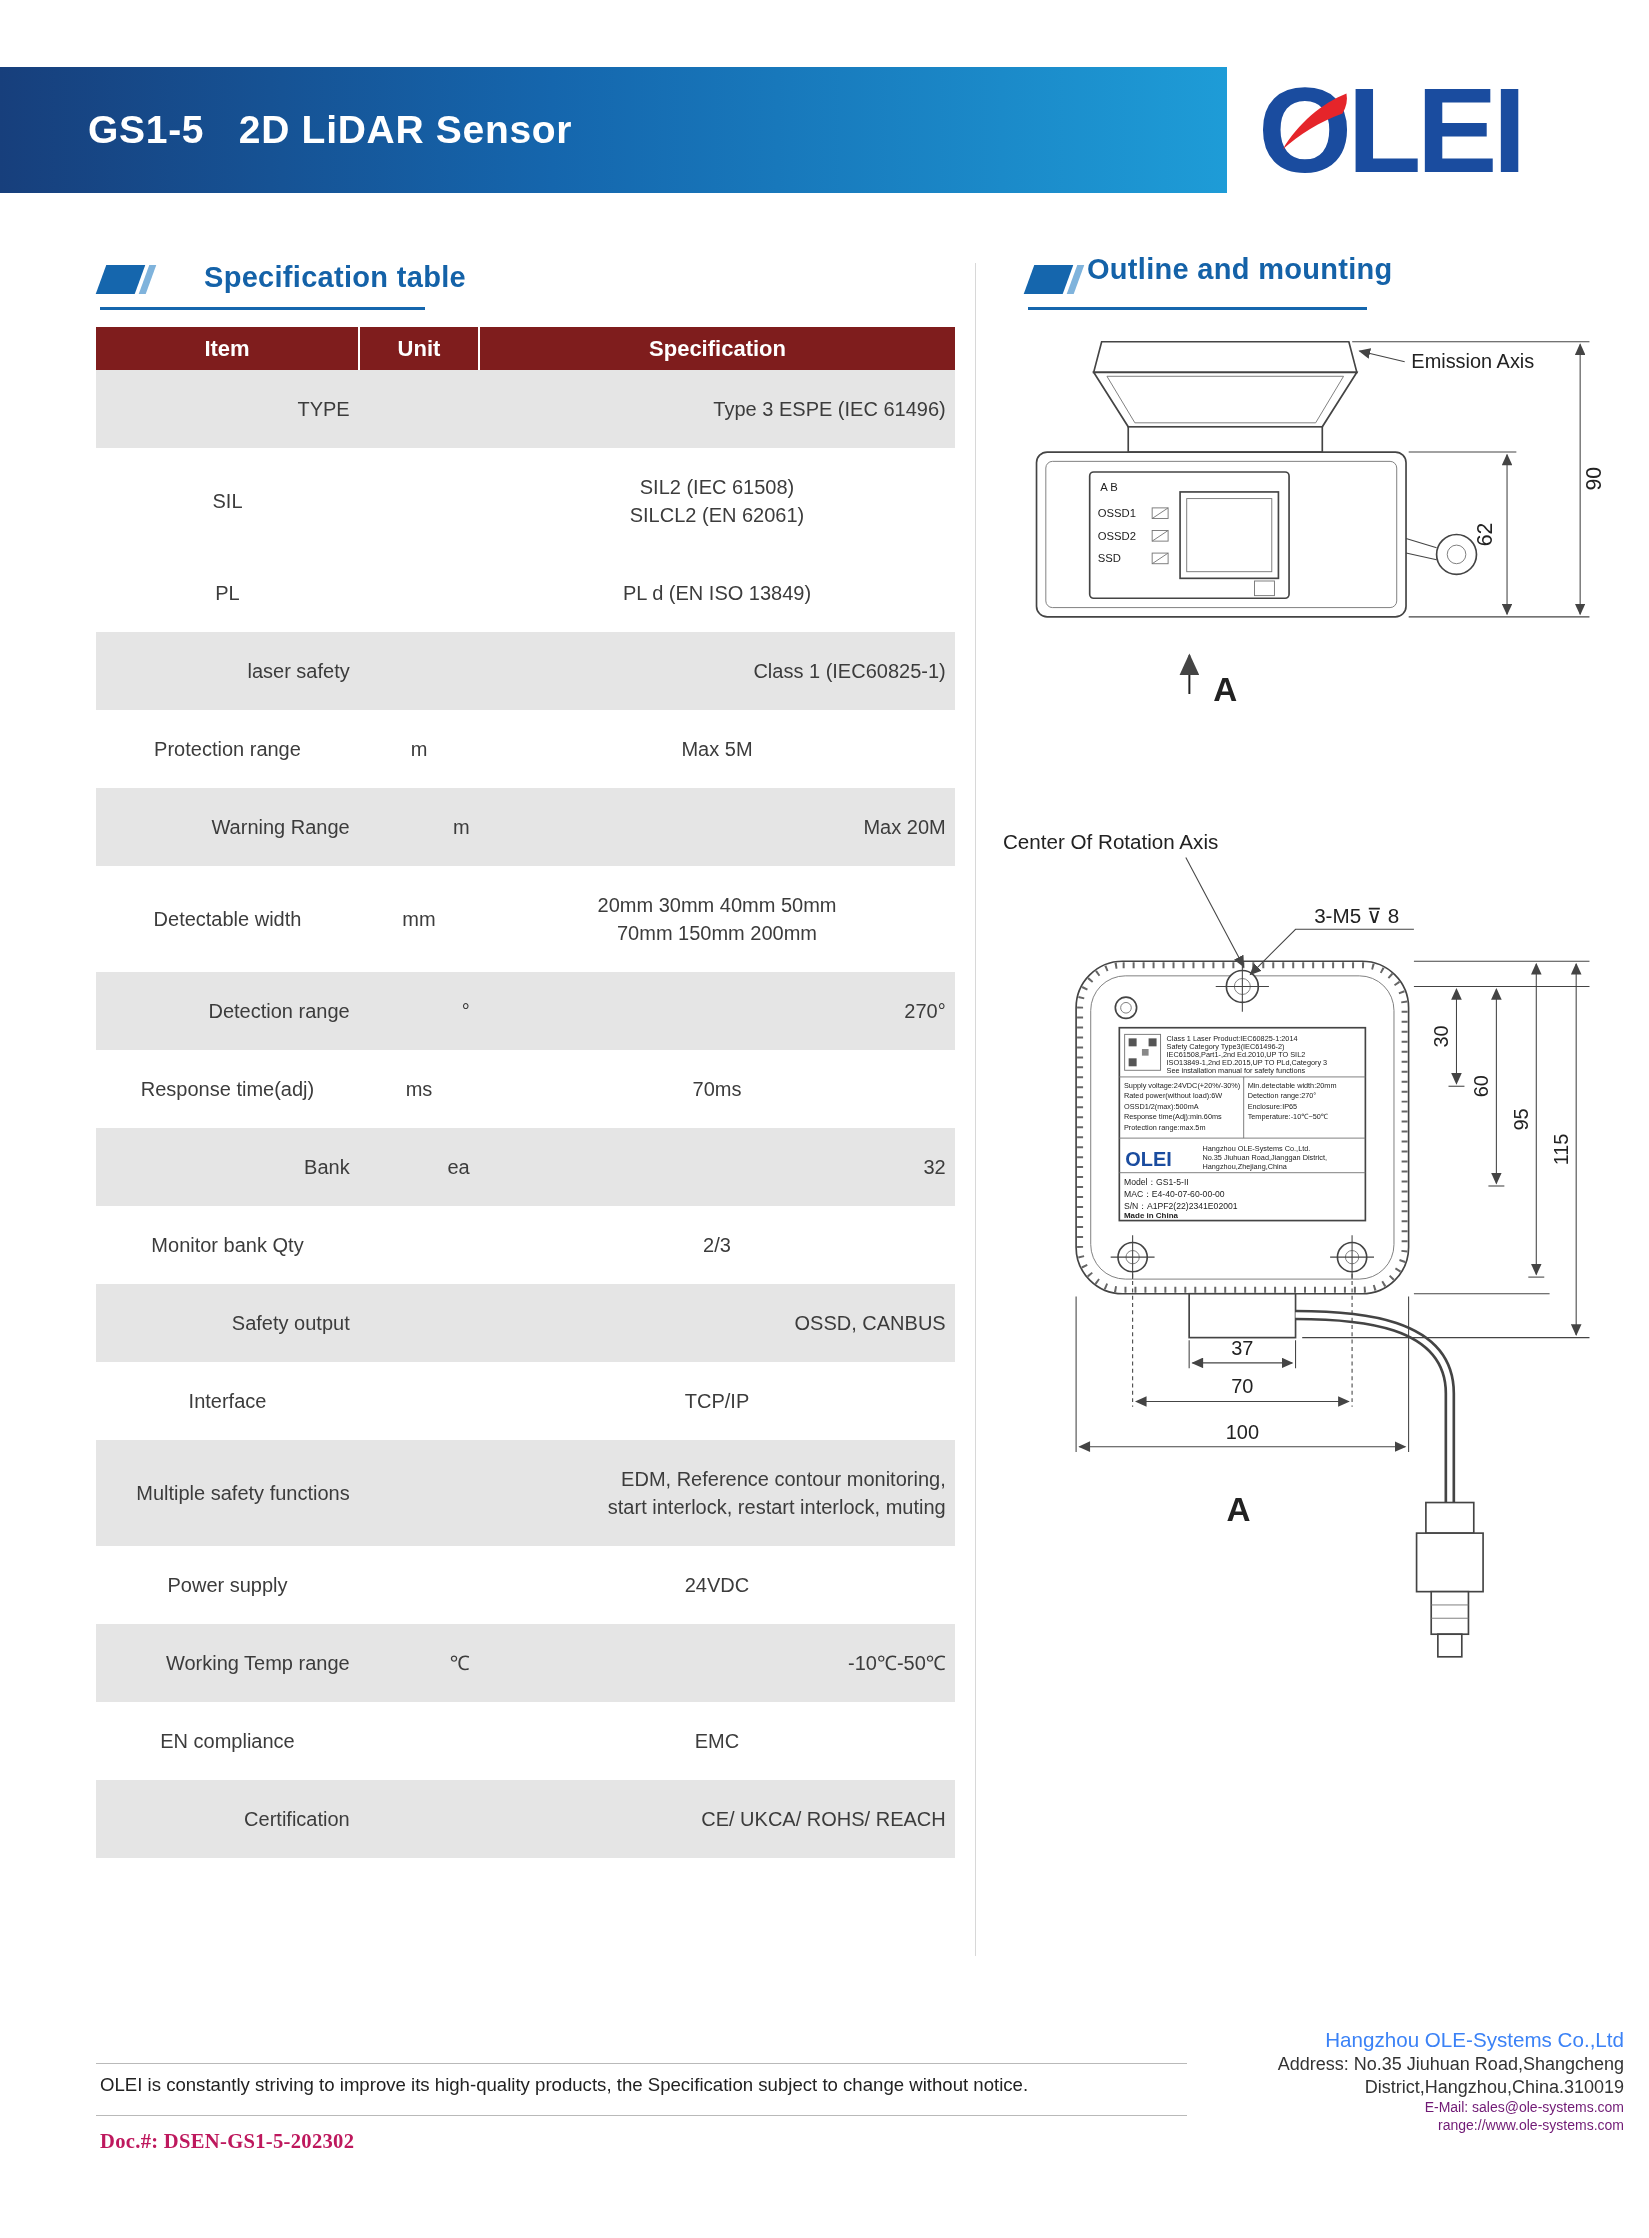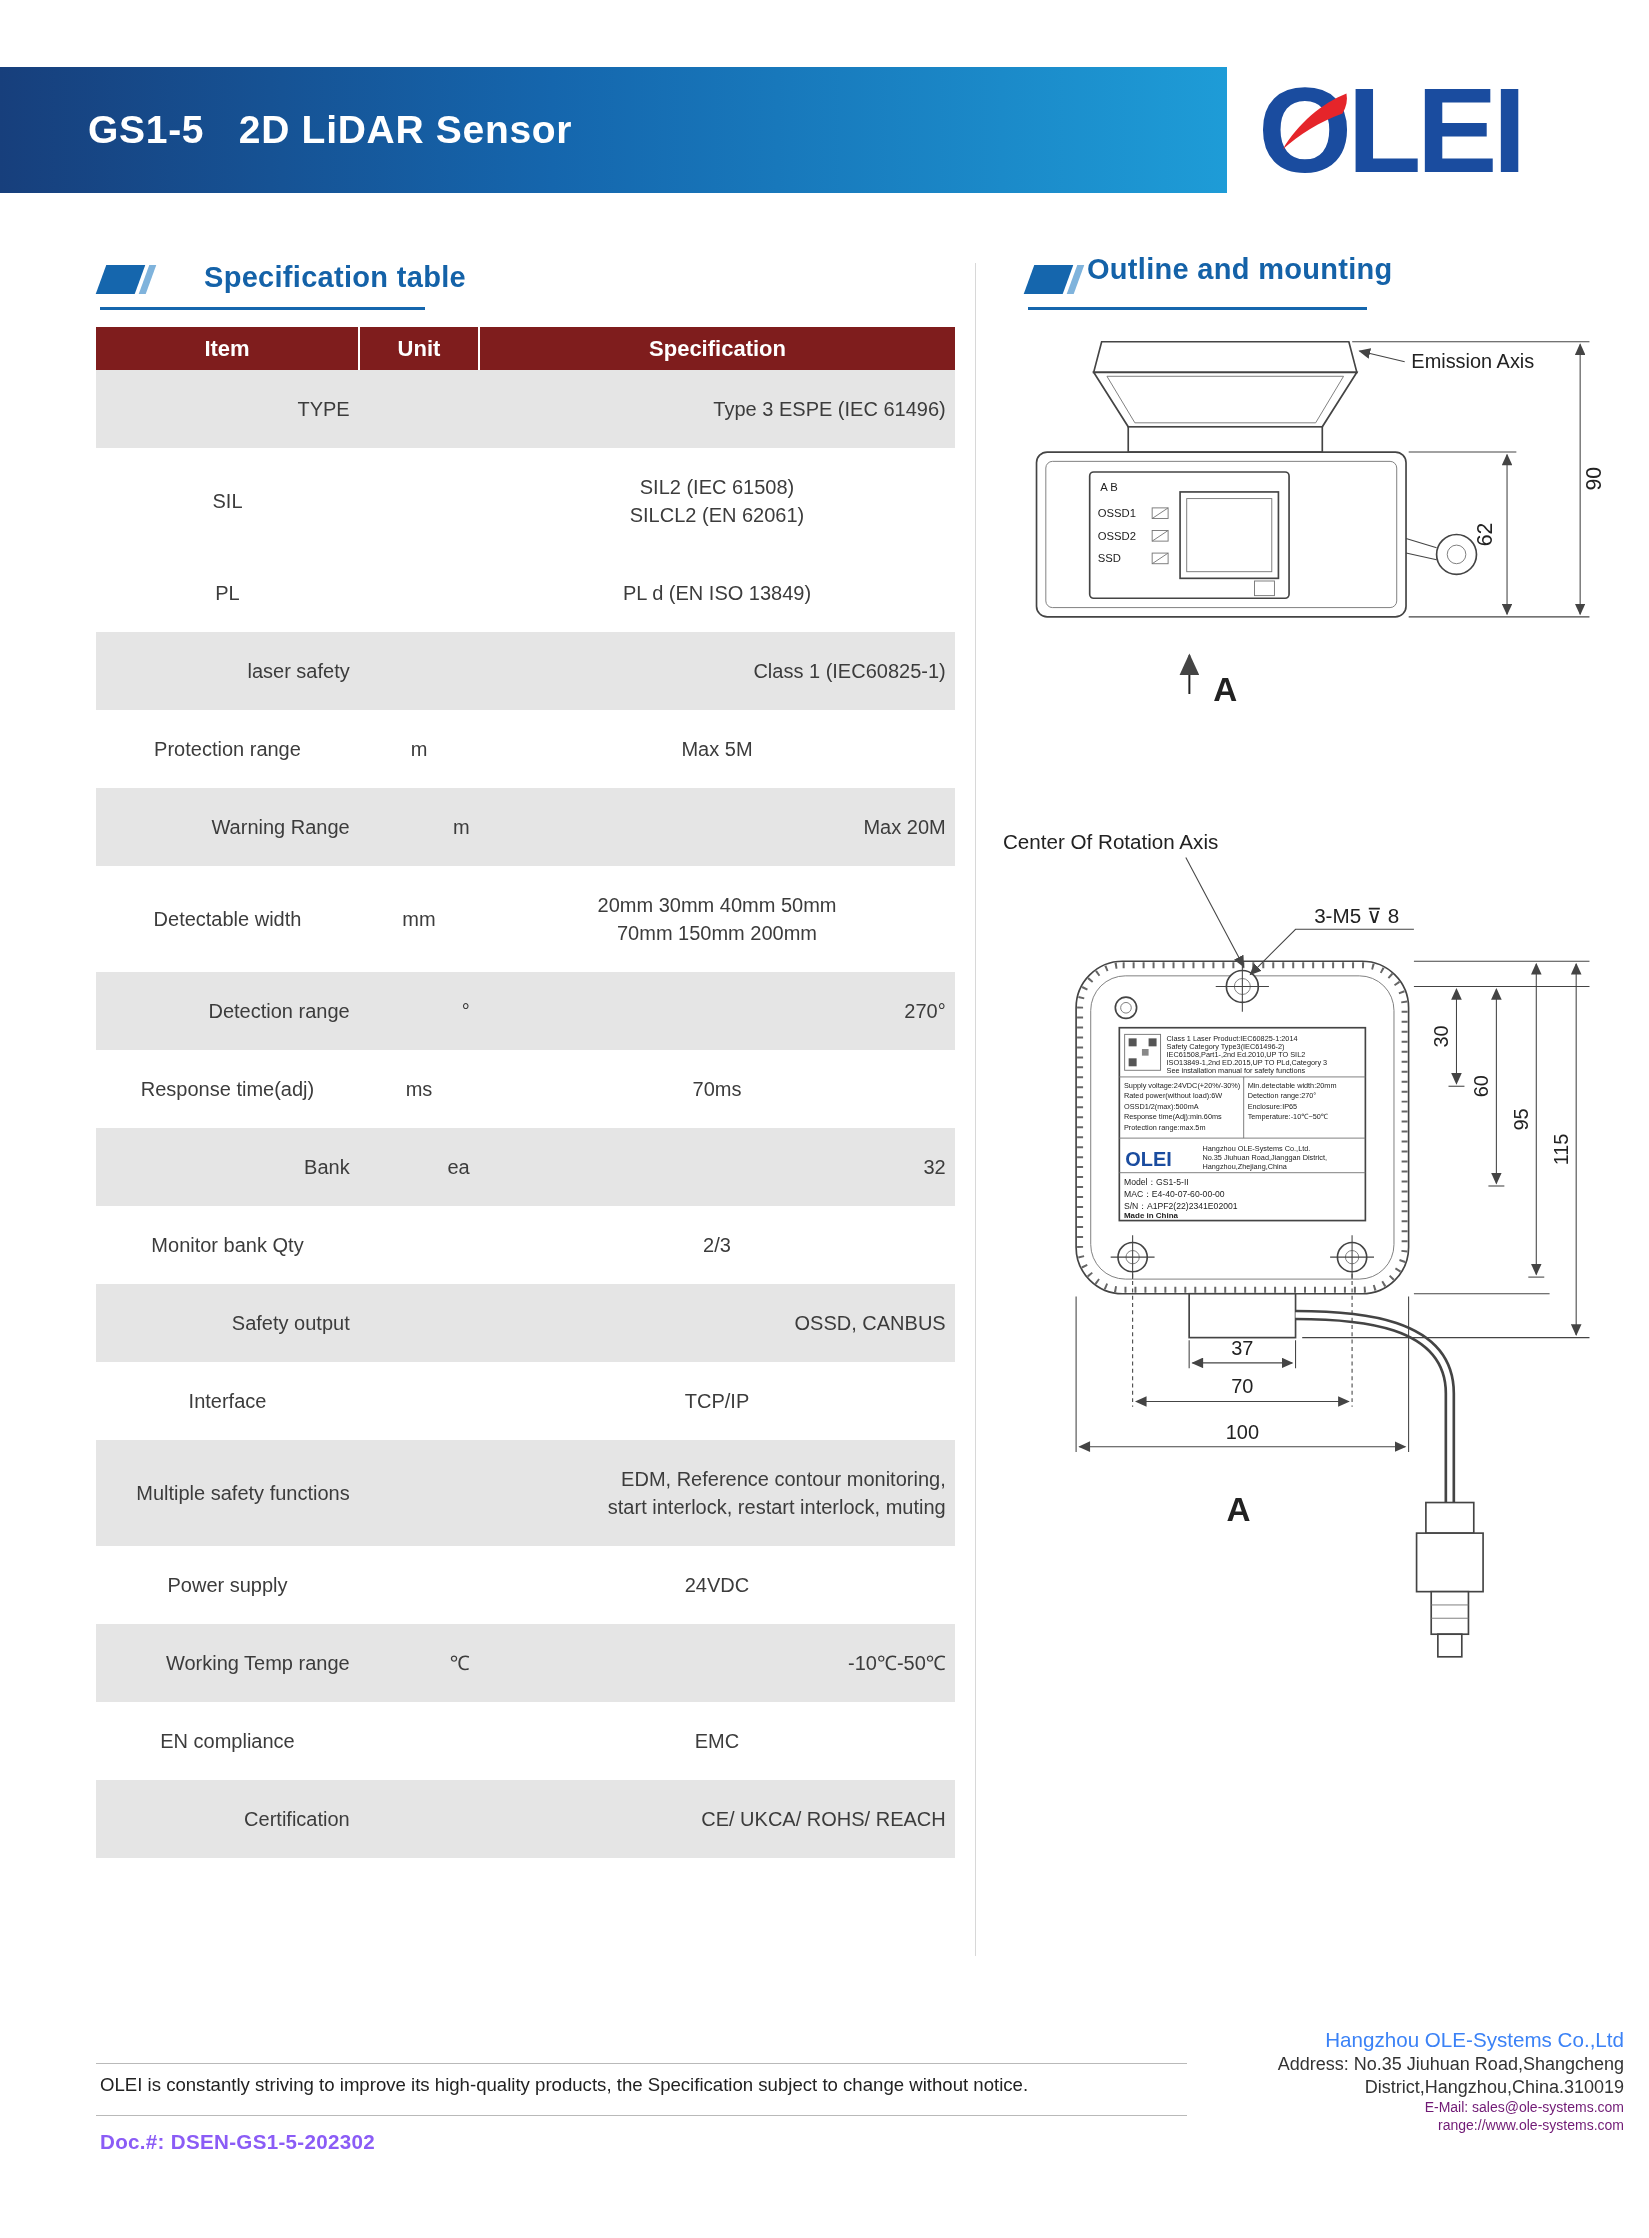--- a/index.html
+++ b/index.html
@@ -43,21 +43,21 @@
   
   .drawing1{position:absolute;left:990px;top:327px;width:638px;height:399px;}
   .drawing2{position:absolute;left:983px;top:808px;width:665px;height:885px;}
   .ln{fill:#ffffff;stroke:#444;stroke-width:2.5;}
   .lnthin{fill:none;stroke:#777;stroke-width:1.4;}
   .dim{stroke:#444;stroke-width:1.6;fill:none;}
   text.dwg{fill:#222;font-family:"Liberation Sans",sans-serif;}
   
   .footer-line{position:absolute;background:#b9b9b9;height:1.3px;}
   .disclaimer{position:absolute;left:100px;top:2074px;width:1077px;font-size:18.6px;color:#222;}
-  .doc-number{position:absolute;left:100px;top:2130px;font-size:20.6px;color:#8b5cf6;font-weight:bold;letter-spacing:0.3px;}
+  .doc-number{position:absolute;left:100px;top:2130px;font-size:20.6px;color:#be185d;font-weight:bold;letter-spacing:0.3px;font-family:Liberation Serif, serif;}
   .company-block{position:absolute;left:1131px;top:2027px;width:493px;text-align:right;line-height:1.28;}
   .company-name{font-size:20.6px;font-weight:normal;color:#3b82f6;}
   .company-addr{font-size:18px;color:#333;}
   .company-link{font-size:14px;color:#701a75;}
 </style>
 </head>
 <body>
 
 <div class="page">
 

